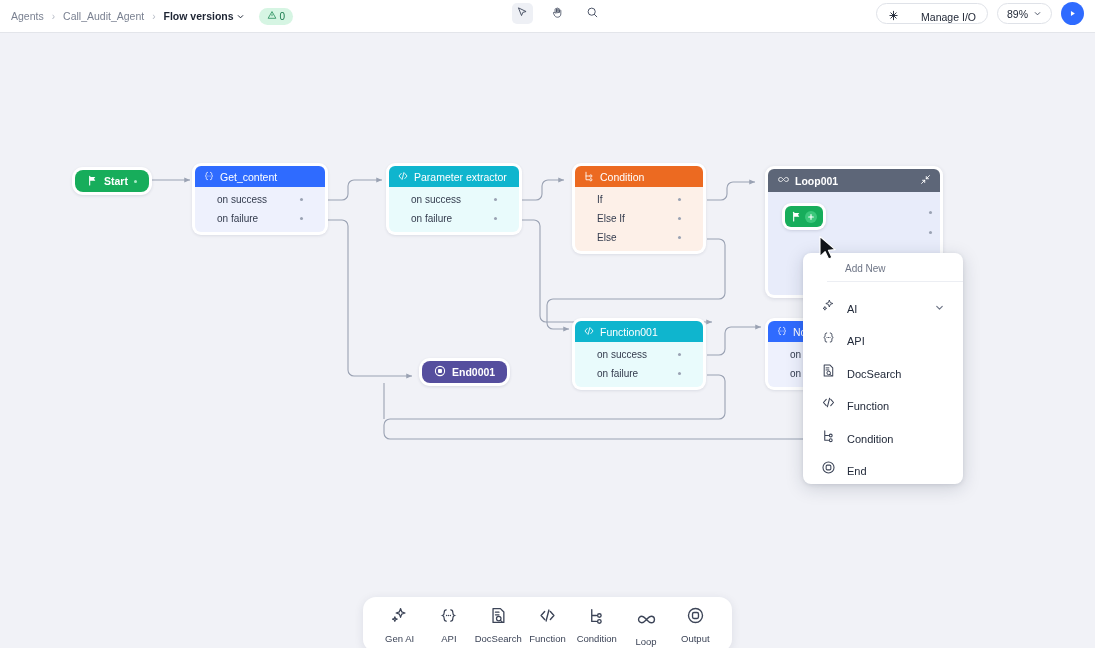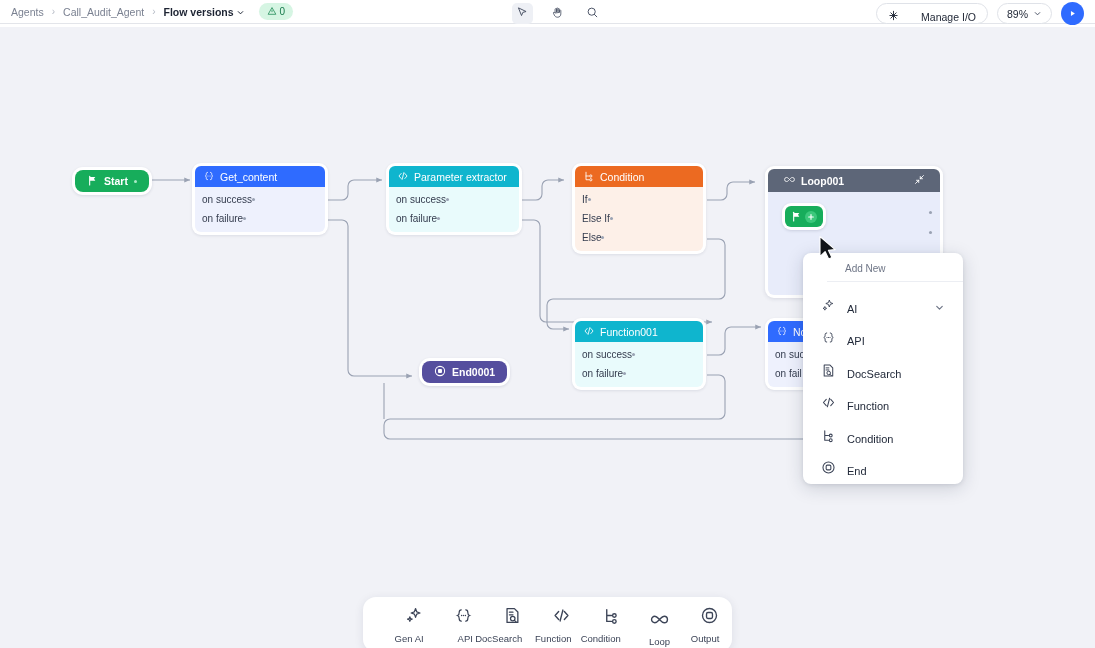--- a/index.html
+++ b/index.html
@@ -7,21 +7,21 @@
     width: 1095px; height: 648px;
     font-family: "Liberation Sans", sans-serif;
     background: #ffffff;
     overflow: hidden;
   }
   #app { position: relative; width: 1095px; height: 648px; }
 
   
   .topbar {
     position: absolute; top: 0; left: 0;
-    width: 1095px; height: 24px;
+    width: 1095px; height: 33px;
     background: #ffffff;
     border-bottom: 1px solid #e3e5ea;
     display: flex; align-items: center;
     z-index: 50;
   }
   .crumbs { display: flex; align-items: center; gap: 8px; padding-left: 11px; }
   .crumb { font-size: 10.5px; color: #7a8191; white-space: nowrap; }
   .crumb.active { color: #1d2433; font-weight: bold; }
   .crumb-sep { font-size: 10px; color: #b6bbc6; }
   .crumb-chev { margin-left: 2px; display: inline-block; vertical-align: middle; }
@@ -81,22 +81,22 @@
   }
   .node-inner { border-radius: 6px; overflow: hidden; }
   .node-hdr {
     display: flex; align-items: center; gap: 5px;
     height: 21px; padding: 0 8px;
     font-size: 10.5px; font-weight: normal; color: #fff;
     white-space: nowrap;
   }
   .node-body { padding: 3px 0 4px 0; }
   .node-row {
-    display: flex; align-items: center; 
-    height: 19px; padding: 0 7px;
+    display: flex; align-items: center; justify-content: space-between;
+    height: 19px; padding: 0 22px;
     font-size: 10px; color: #343c4e;
   }
   .port { width: 3px; height: 3px; border-radius: 50%; background: #9aa2b3; }
 
   
   .pill-node {
     background: #fff; border-radius: 11px; padding: 3px;
     box-shadow: 0 1px 3px rgba(30,40,70,.12);
   }
   .pill-in {
@@ -108,21 +108,21 @@
 
   
   .loop-wrap {
     position: absolute;
     background: #fff; border-radius: 9px; padding: 3px;
     box-shadow: 0 1px 4px rgba(30,40,70,.12);
   }
   .loop-in { border-radius: 6px; overflow: hidden; height: 100%; }
   .loop-hdr {
     display: flex; align-items: center; justify-content: space-between;
-    height: 23px; padding: 0 15px;
+    height: 23px; padding: 0 9px;
     background: #5d6678; color: #fff;
     font-size: 10.5px; font-weight: bold;
   }
   .loop-body { background: #e8ecfa; height: calc(100% - 23px); position: relative; }
   .loop-ports { position: absolute; right: 8px; top: 0; height: 100%; }
 
   
   .addbtn-wrap {
     position: absolute; left: 14px; top: 11px;
     background: #fff; border-radius: 9px; padding: 3px;
@@ -165,21 +165,21 @@
   
   .bottombar {
     position: absolute; left: 363px; top: 570px;
     width: 369px; height: 55px;
     background: #fff; border-radius: 13px;
     box-shadow: 0 2px 10px rgba(30,40,70,.10);
     display: flex; align-items: center; justify-content: space-around;
     padding: 0 12px;
   }
   .bt-item {
-    display: flex; flex-direction: column; align-items: flex-end;
+    display: flex; flex-direction: column; align-items: center;
     gap: 4px; color: #3c4457; width: 48px;
   }
   .bt-item .lbl { font-size: 9.5px; color: #3c4457; white-space: nowrap; }
   .bt-loop { position: relative; top: 4px; }
 </style>
 </head>
 <body>
 
 <div id="app">
 

